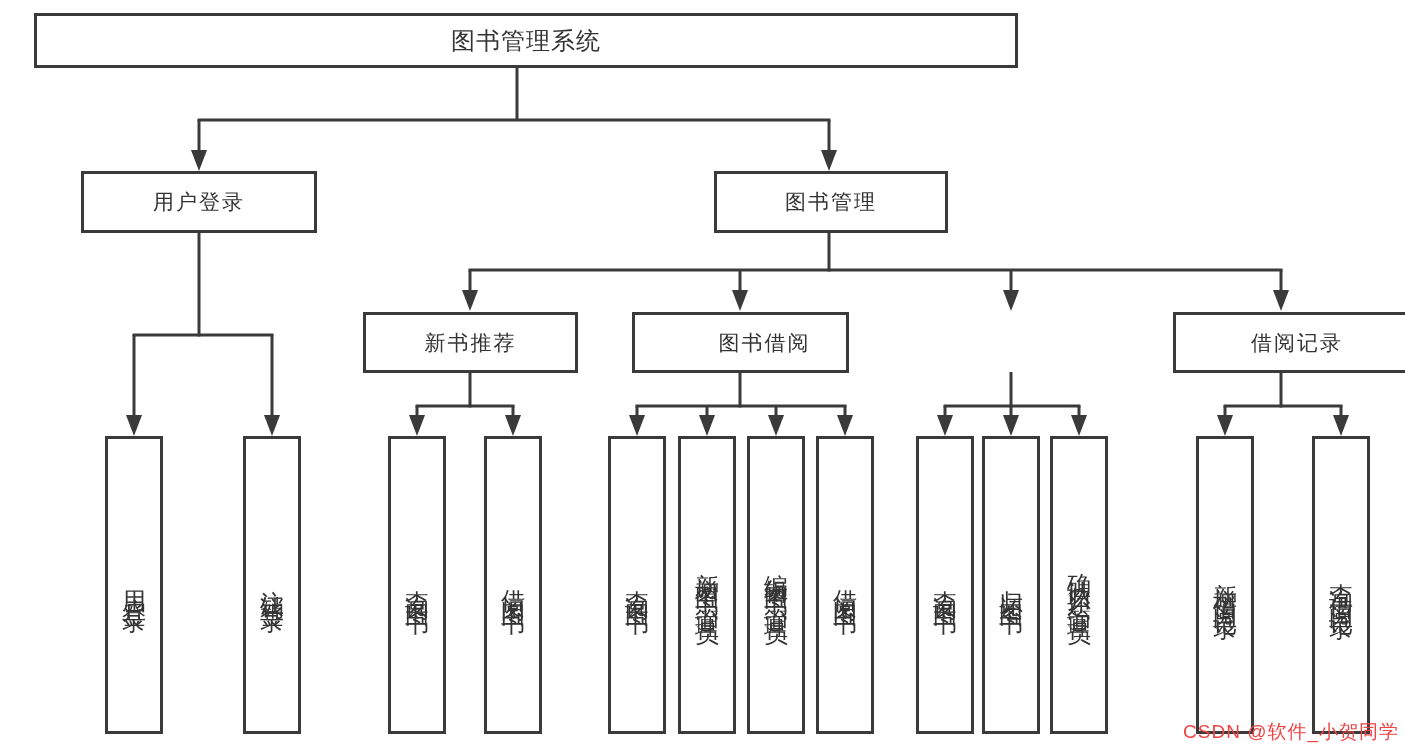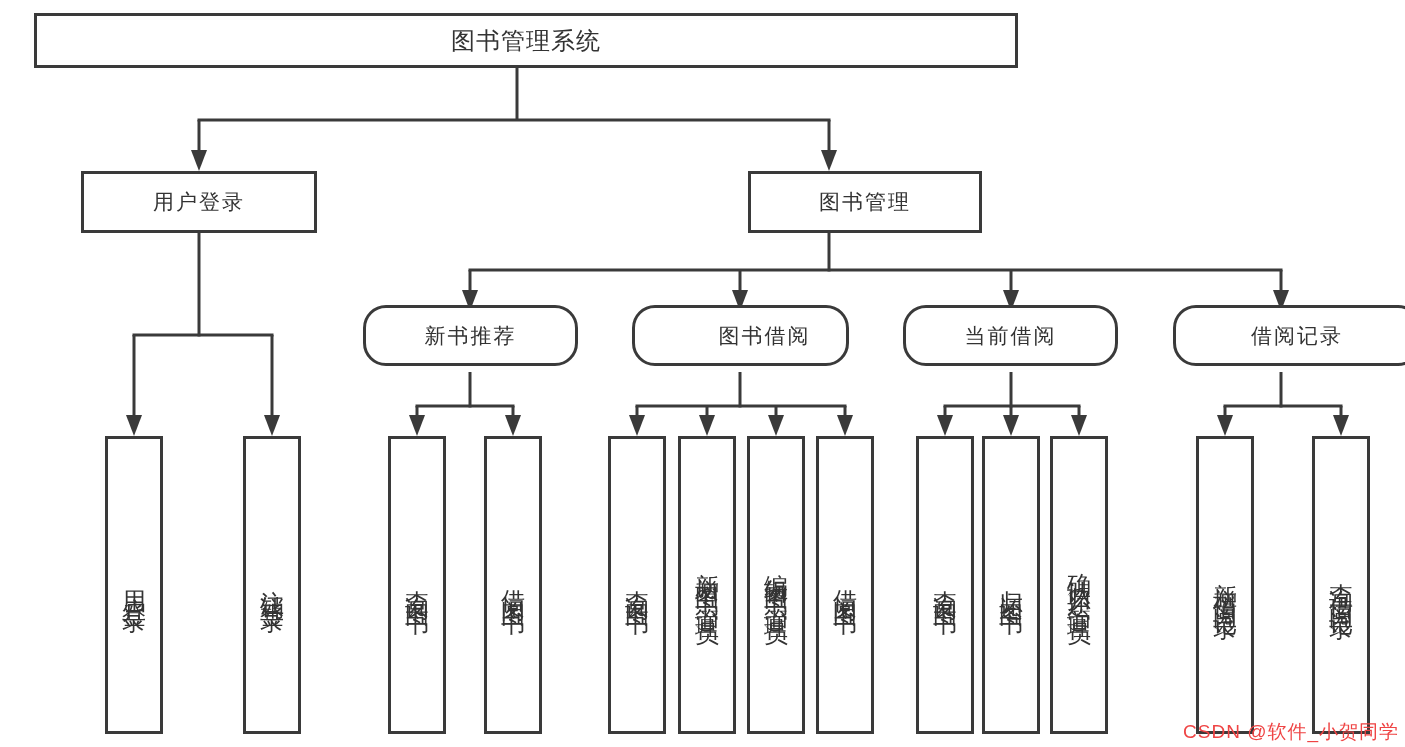--- a/index.html
+++ b/index.html
@@ -18,33 +18,33 @@
     position:absolute;
     box-sizing:border-box;
     border:3px solid #3a3a3a;
     background:#ffffff;
     display:flex;align-items:center;justify-content:center;
     text-align:center;
   }
   .node span{display:block;}
   .root{left:14px;top:13px;width:984px;height:55px;font-size:24px;letter-spacing:1px;margin-left:20px;}
   .lvl2{top:171px;height:62px;font-size:21px;letter-spacing:2px;}
-  .lvl3{top:305px;height:61px;font-size:21px;letter-spacing:2px;border-radius:23px;}
+  .lvl3{top:312px;height:61px;font-size:21px;letter-spacing:2px;}
   .leaf{
     top:436px;height:298px;width:58px;
     font-size:24px;
   }
   .leaf span{
     writing-mode:vertical-rl;
     text-orientation:mixed;
     letter-spacing:7px;
     line-height:1;
   }
   .b-user{left:81px;width:236px;}
-  .b-mgmt{left:748px;width:234px;}
+  .b-mgmt{left:714px;width:234px;}
   .b-new {left:363px;width:215px;}
   .b-borrow{left:632px;width:217px;padding-left:48px;}
   .b-current{left:903px;width:215px;}
   .b-record{left:1173px;width:248px;}
   .watermark{
     position:absolute;
     right:6px;bottom:2px;
     font-size:19px;
     color:#ef4444;
     letter-spacing:1px;
@@ -129,23 +129,20 @@
   <div class="node lvl2 b-mgmt">
     <span>图书管理</span>
   </div>
 
   <div class="node lvl3 b-new">
     <span>新书推荐</span>
   </div>
   <div class="node lvl3 b-borrow">
     <span>图书借阅</span>
   </div>
-  <div class="node lvl3 b-current">
-    <span>当前借阅</span>
-  </div>
   <div class="node lvl3 b-record">
     <span>借阅记录</span>
   </div>
 
   <div class="node leaf" style="left:105px;">
     <span>用户登录</span>
   </div>
   <div class="node leaf" style="left:243px;">
     <span>注销登录</span>
   </div>

